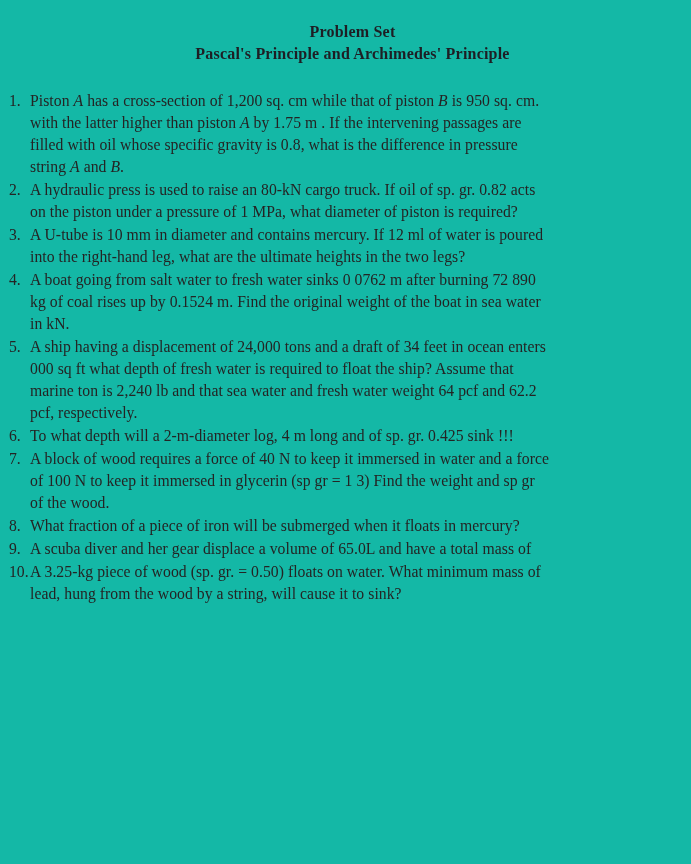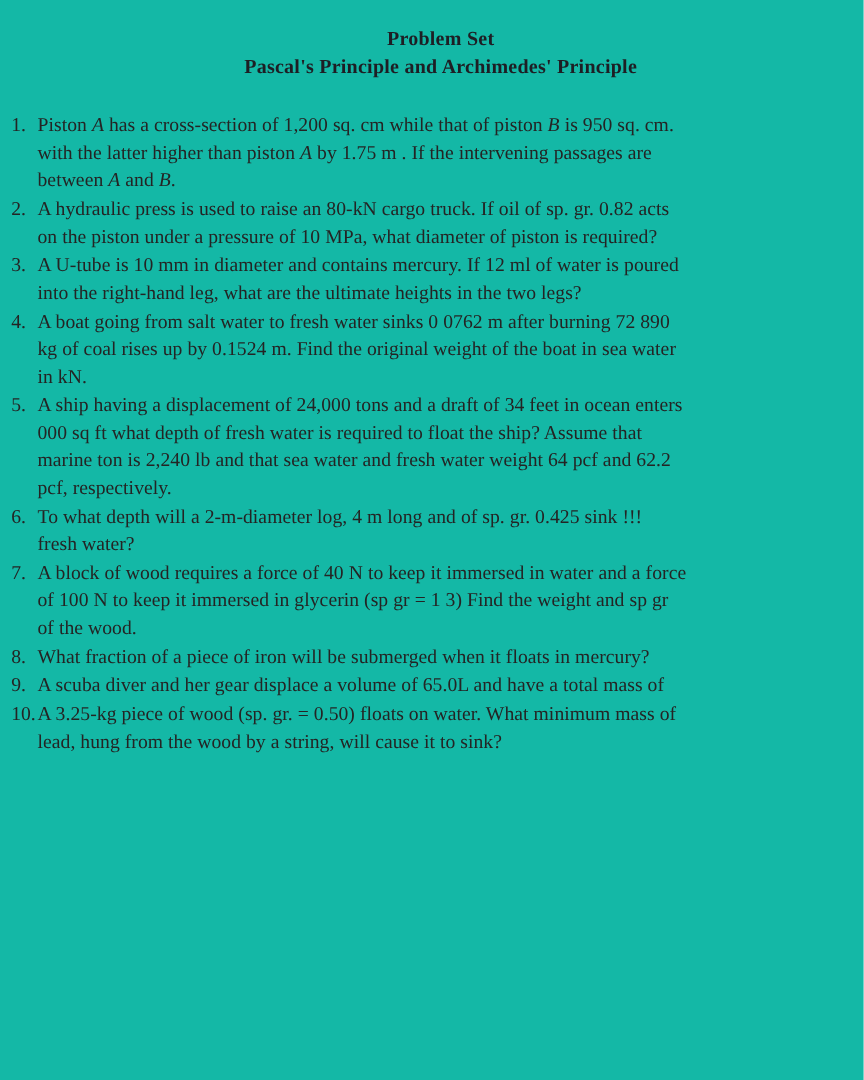--- a/index.html
+++ b/index.html
@@ -63,28 +63,29 @@
   <div class="title-block">
     <div class="doc-title">Problem Set</div>
     <div class="doc-subtitle">Pascal's Principle and Archimedes' Principle</div>
   </div>
   <div class="problems">
       <div class="problem">
         <span class="num">1.</span>
         <div class="ptext">
           <div class="pline"><span>Piston </span><i>A</i><span> has a cross-section of 1,200 sq. cm while that of piston </span><i>B</i><span> is 950 sq. cm.</span></div>
           <div class="pline"><span>with the latter higher than piston </span><i>A</i><span> by 1.75 m . If the intervening passages are</span></div>
-          <div class="pline"><span>between </span><i>A</i><span> and </span><i>B</i><span>.</span></div>
+          <div class="pline"><span>filled with oil whose specific gravity is 0.8, what is the difference in pressure</span></div>
+          <div class="pline"><span>string </span><i>A</i><span> and </span><i>B</i><span>.</span></div>
         </div>
       </div>
       <div class="problem">
         <span class="num">2.</span>
         <div class="ptext">
           <div class="pline"><span>A hydraulic press is used to raise an 80-kN cargo truck. If oil of sp. gr. 0.82 acts</span></div>
-          <div class="pline"><span>on the piston under a pressure of 10 MPa, what diameter of piston is required?</span></div>
+          <div class="pline"><span>on the piston under a pressure of 1 MPa, what diameter of piston is required?</span></div>
         </div>
       </div>
       <div class="problem">
         <span class="num">3.</span>
         <div class="ptext">
           <div class="pline"><span>A U-tube is 10 mm in diameter and contains mercury. If 12 ml of water is poured</span></div>
           <div class="pline"><span>into the right-hand leg, what are the ultimate heights in the two legs?</span></div>
         </div>
       </div>
       <div class="problem">
@@ -101,21 +102,20 @@
           <div class="pline"><span>A ship having a displacement of 24,000 tons and a draft of 34 feet in ocean enters</span></div>
           <div class="pline"><span>000 sq ft what depth of fresh water is required to float the ship? Assume that</span></div>
           <div class="pline"><span>marine ton is 2,240 lb and that sea water and fresh water weight 64 pcf and 62.2</span></div>
           <div class="pline"><span>pcf, respectively.</span></div>
         </div>
       </div>
       <div class="problem">
         <span class="num">6.</span>
         <div class="ptext">
           <div class="pline"><span>To what depth will a 2-m-diameter log, 4 m long and of sp. gr. 0.425 sink !!!</span></div>
-          <div class="pline"><span>fresh water?</span></div>
         </div>
       </div>
       <div class="problem">
         <span class="num">7.</span>
         <div class="ptext">
           <div class="pline"><span>A block of wood requires a force of 40 N to keep it immersed in water and a force</span></div>
           <div class="pline"><span>of 100 N to keep it immersed in glycerin (sp gr = 1 3) Find the weight and sp gr</span></div>
           <div class="pline"><span>of the wood.</span></div>
         </div>
       </div>

